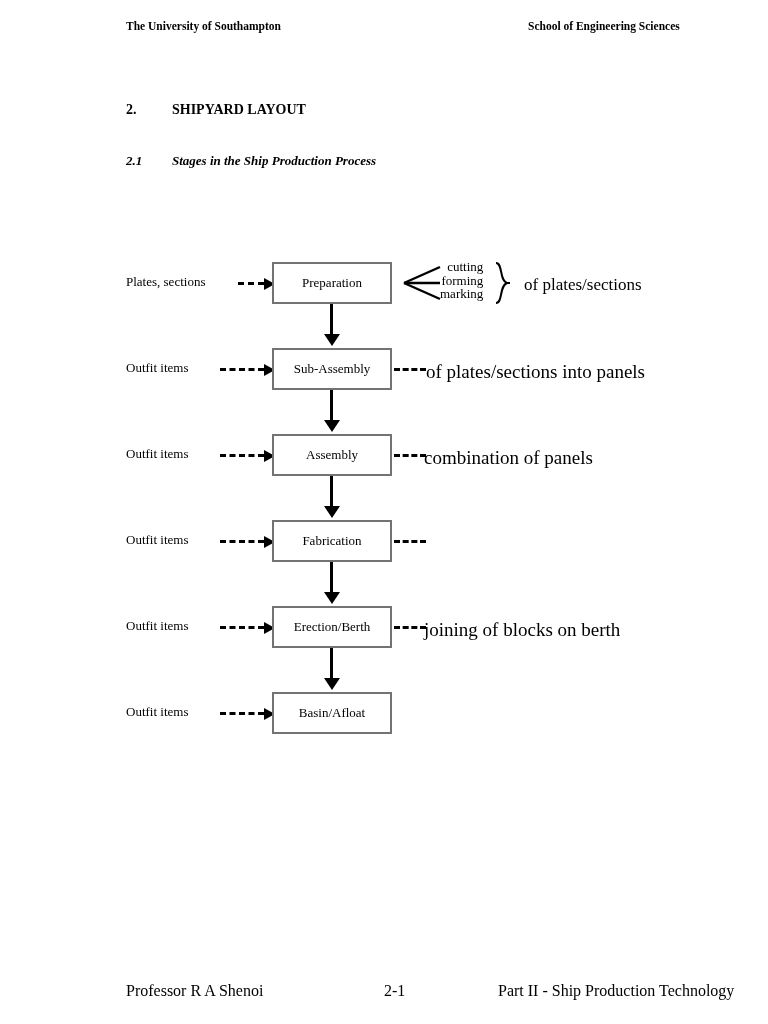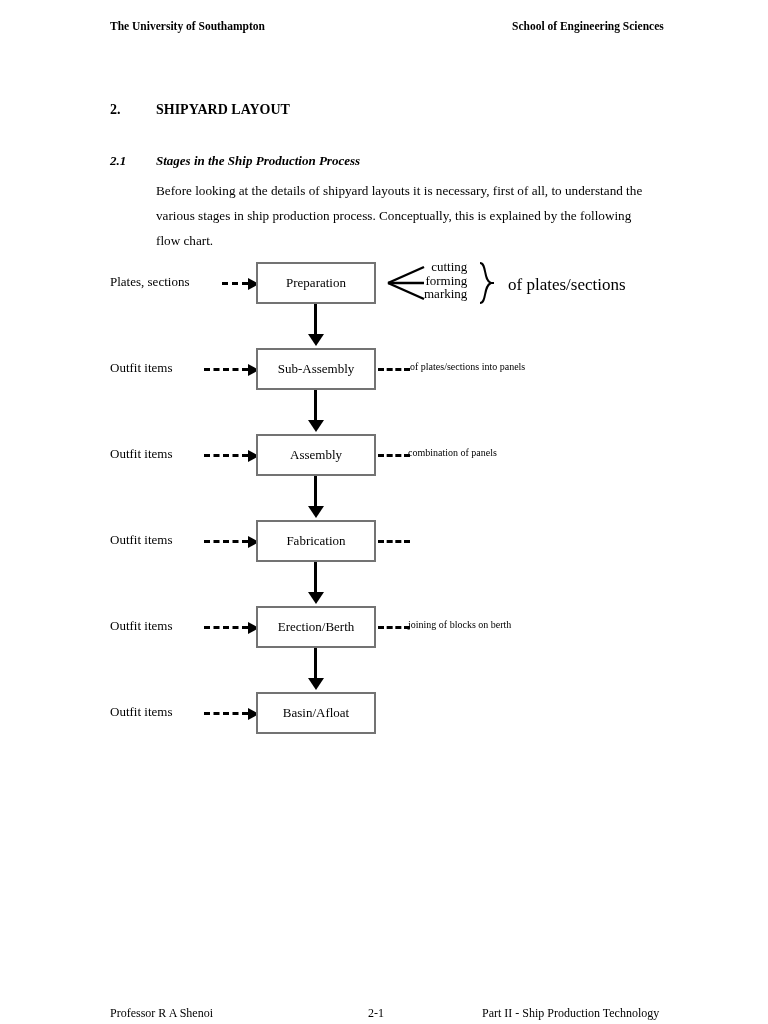--- a/index.html
+++ b/index.html
@@ -12,20 +12,21 @@
     height: 1024px;
     position: relative;
     font-family: "Liberation Serif", "DejaVu Serif", serif;
     color: #000000;
     overflow: hidden;
   }
 
   .page {
     position: absolute;
     inset: 0;
+    margin-left: 16px;
   }
 
   
   .runhead {
     position: absolute;
     top: 20px;
     left: 110px;
     width: 568px;
     height: 16px;
     font-size: 11.5px;
@@ -146,21 +147,21 @@
     left: 378px;
     top: 20px;
     width: 32px;
     height: 3px;
     border-top: 3px dashed #000;
   }
   .out-label {
     position: absolute;
     left: 410px;
     top: 13px;
-    font-size: 10px;
+    font-size: 19px;
     white-space: nowrap;
   }
 
   
   .v-arrow {
     position: absolute;
     left: 314px;
     top: 42px;
     width: 3px;
     height: 30px;
@@ -206,25 +207,25 @@
     position: absolute;
     left: 508px;
     top: 13px;
     font-size: 17px;
     white-space: nowrap;
   }
 
   
   .footer {
     position: absolute;
-    top: 1006px;
+    top: 982px;
     left: 110px;
     width: 568px;
     height: 16px;
-    font-size: 12px;
+    font-size: 16px;
   }
   .footer .f-left  { position: absolute; left: 0;     top: 0; white-space: nowrap; }
   .footer .f-mid   { position: absolute; left: 258px; top: 0; white-space: nowrap; }
   .footer .f-right { position: absolute; left: 372px; top: 0; white-space: nowrap; }
 </style>
 </head>
 <body>
 
 <div class="page">
 
@@ -234,21 +235,20 @@
   </div>
 
   <div class="h-sec">
     <span class="num">2.</span><span>SHIPYARD LAYOUT</span>
   </div>
 
   <div class="h-sub">
     <span class="num">2.1</span><span>Stages in the Ship Production Process</span>
   </div>
 
-  <div class="para">Before looking at the details of shipyard layouts it is necessary, first of all, to understand the various stages in ship production process. Conceptually, this is explained by the following flow chart.</div>
 
   <div class="flow">
 
     <div class="row" style="top:0px;">
       <div class="in-label" style="left:110px;">Plates, sections</div>
       <div class="in-arrow" style="left:222px; width:26px;"></div>
       <div class="node">
         <span>Preparation</span>
       </div>
 

